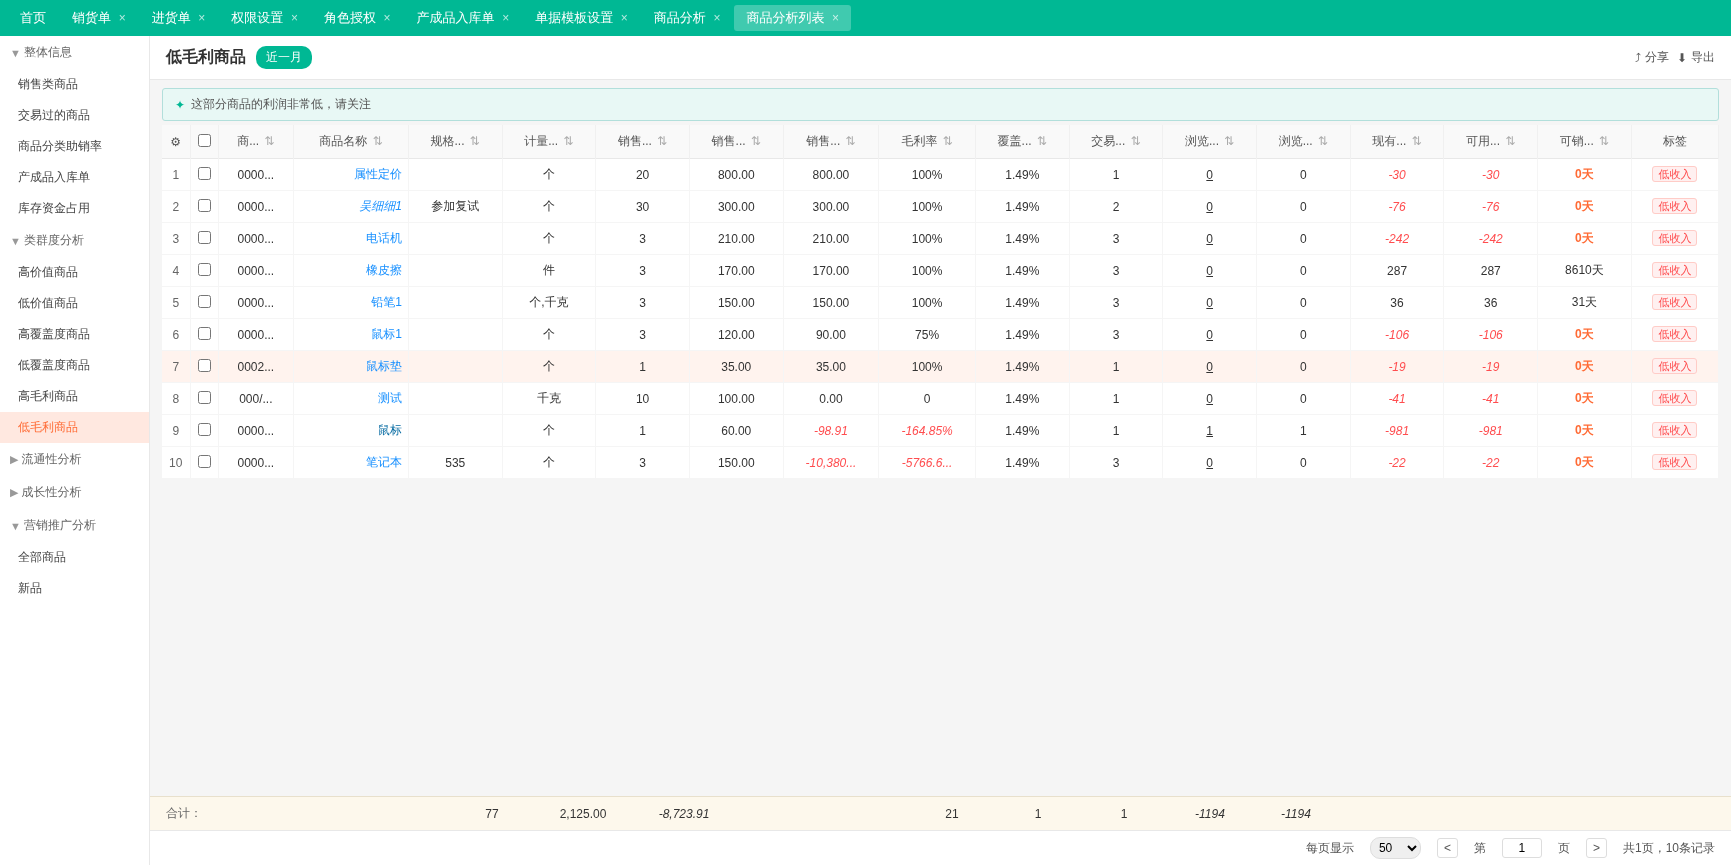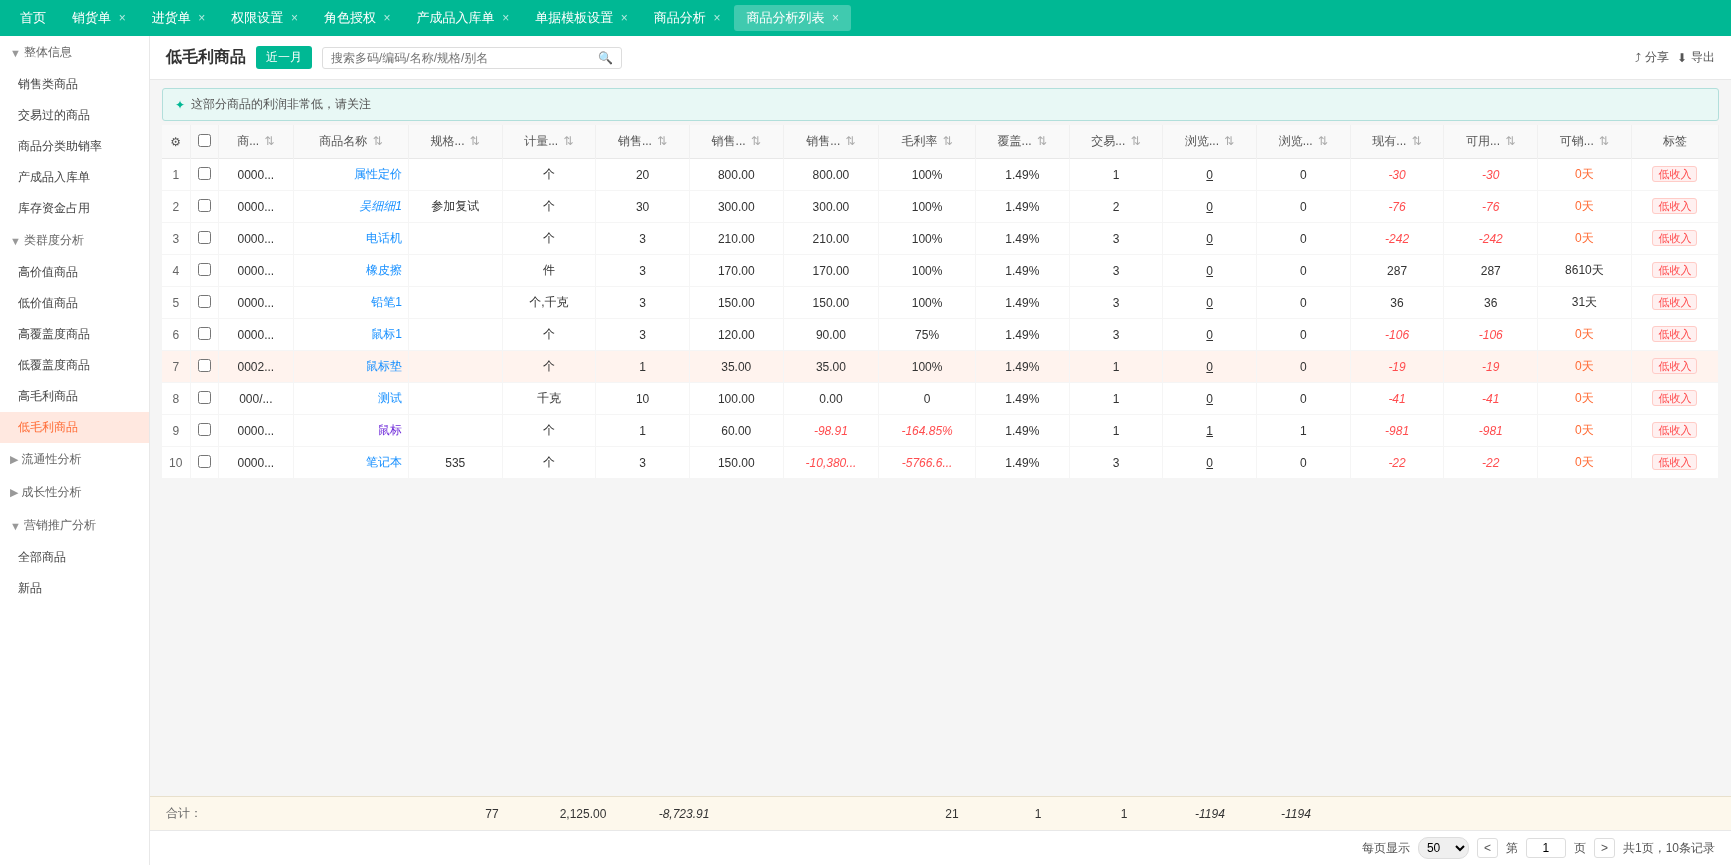--- a/index.html
+++ b/index.html
@@ -72,21 +72,21 @@
     }
     .page-title {
       font-size: 16px;
       font-weight: bold;
       color: #333;
     }
     .filter-btn {
       background: #00b894;
       color: #fff;
       border: none;
-      border-radius: 3px;
+      border-radius: 10px;
       padding: 3px 10px;
       cursor: pointer;
       font-size: 12px;
     }
     .search-box {
       display: flex;
       align-items: center;
       border: 1px solid #ddd;
       border-radius: 3px;
       padding: 3px 8px;
@@ -172,21 +172,21 @@
     tbody td.text-left { text-align: right; }
     .tag-badge {
       background: #fff0f0;
       color: #ff4d4f;
       border: 1px solid #ffccc7;
       border-radius: 3px;
       padding: 1px 5px;
       font-size: 11px;
     }
     .val-red { color: #ff4d4f; font-style: italic; }
-    .val-orange { color: #ff6b35; }
+    .val-orange { color: #ff6b35; font-weight: bold; }
     .underline { text-decoration: underline; cursor: pointer; }
     .num-row { color: #666; }
 
     
     .footer-total {
       background: #fdf8ec;
       border-top: 1px solid #e8e0cc;
       padding: 8px 16px;
       display: flex;
       align-items: center;
@@ -205,21 +205,21 @@
     }
 
     
     .pagination-bar {
       background: #fff;
       border-top: 1px solid #e8e8e8;
       padding: 6px 16px;
       display: flex;
       align-items: center;
       justify-content: flex-end;
-      gap: 8px;
+      gap: 16px;
       font-size: 12px;
       color: #555;
     }
     .pagination-bar select {
       border: 1px solid #ddd;
       border-radius: 10px;
       padding: 2px 4px;
       font-size: 12px;
     }
     .page-nav-btn {
@@ -300,24 +300,20 @@
     </div>
     <div class="sidebar-item">全部商品</div>
     <div class="sidebar-item">新品</div>
   </div>
 
   <div class="main-content">
 
     <div class="page-header">
       <span class="page-title">低毛利商品</span>
       <button class="filter-btn">近一月</button>
-      <div class="search-box">
-        <input type="text" placeholder="搜索多码/编码/名称/规格/别名" style="">
-        <span style="color:#aaa;">🔍</span>
-      </div>
       <div class="header-actions">
         <div class="action-btn">
           <span>⤴</span>
           <span>分享</span>
         </div>
         <div class="action-btn">
           <span>⬇</span>
           <span>导出</span>
         </div>
       </div>
@@ -510,21 +506,21 @@
     <td>0</td>
     <td class="val-red">-41</td>
     <td class="val-red">-41</td>
     <td class="val-orange">0天</td>
     <td><span class="tag-badge">低收入</span></td>
   </tr>
             <tr>
     <td class="num-row">9</td>
     <td><input type="checkbox" class="cb" style=""></td>
     <td>0000...</td>
-    <td class="text-left" style="color:#6d28d9;cursor:pointer;">鼠标</td>
+    <td class="text-left" style="color:#0369a1;cursor:pointer;">鼠标</td>
     <td></td>
     <td>个</td>
     <td>1</td>
     <td>60.00</td>
     <td class="val-red">-98.91</td>
     <td class="val-red">-164.85%</td>
     <td>1.49%</td>
     <td>1</td>
     <td class="underline">1</td>
     <td>1</td>

